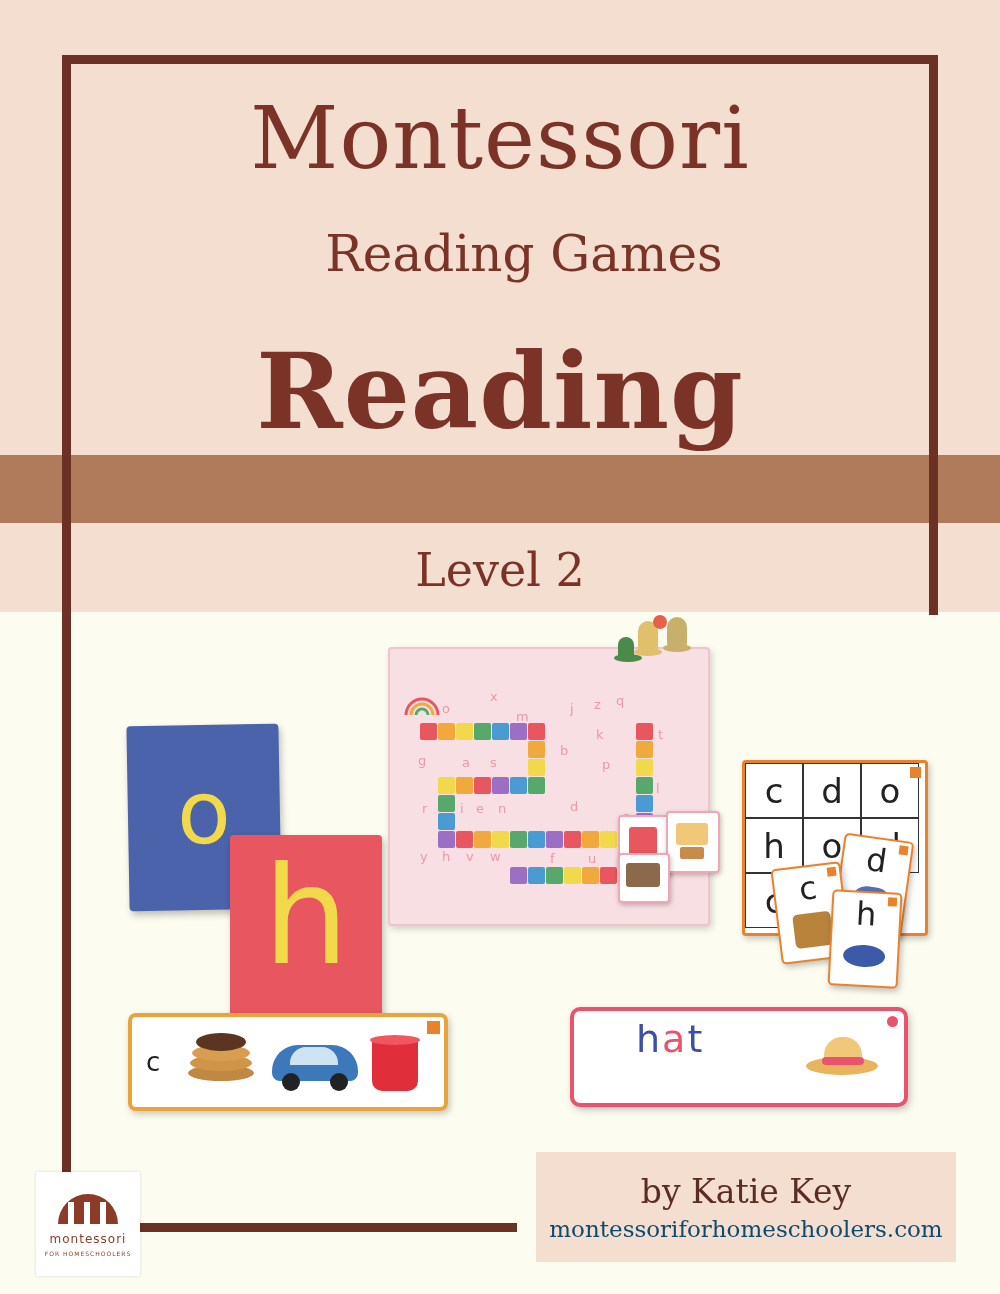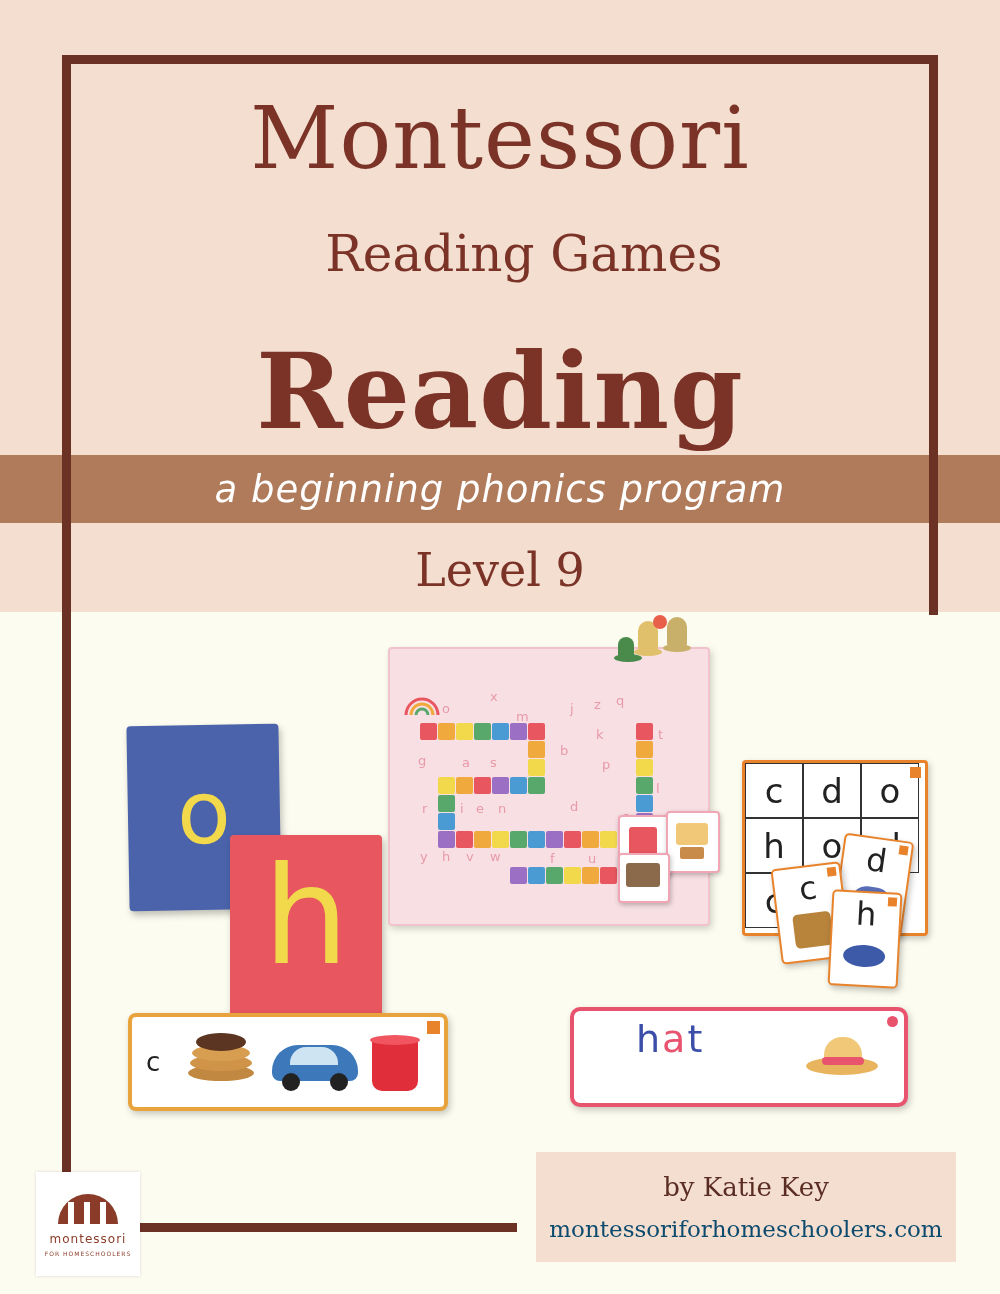--- a/index.html
+++ b/index.html
@@ -328,21 +328,21 @@
     left: 536px; top: 1152px;
     width: 420px; height: 110px;
     background: #f3ded0;
   }
   .author-name {
     position: absolute;
     left: 0; top: 20px;
     width: 420px;
     text-align: center;
     font-family: "DejaVu Serif", serif;
-    font-size: 26px;
+    font-size: 33px;
     color: #5b2d22;
   }
   .author-site {
     position: absolute;
     left: 0; top: 64px;
     width: 420px;
     text-align: center;
     font-family: "DejaVu Serif", serif;
     font-size: 23px;
     color: #0c4a6e;
@@ -403,22 +403,21 @@
   <div class="band-brown"></div>
 
   <div class="frame-h-top"></div>
   <div class="frame-v-left"></div>
   <div class="frame-v-right"></div>
   <div class="frame-h-bottom"></div>
 
   <div class="title-main">Montessori</div>
   <div class="title-sub">Reading Games</div>
   <div class="title-big">Reading</div>
-  <div class="tagline">a beginning phonics program</div>
-  <div class="level">Level 9</div>
+  <div class="level">Level 2</div>
 
   <div class="collage">
 
     <div class="card-o">
       <span>o</span>
     </div>
 
     <div class="card-h">
       <span>h</span>
     </div>

